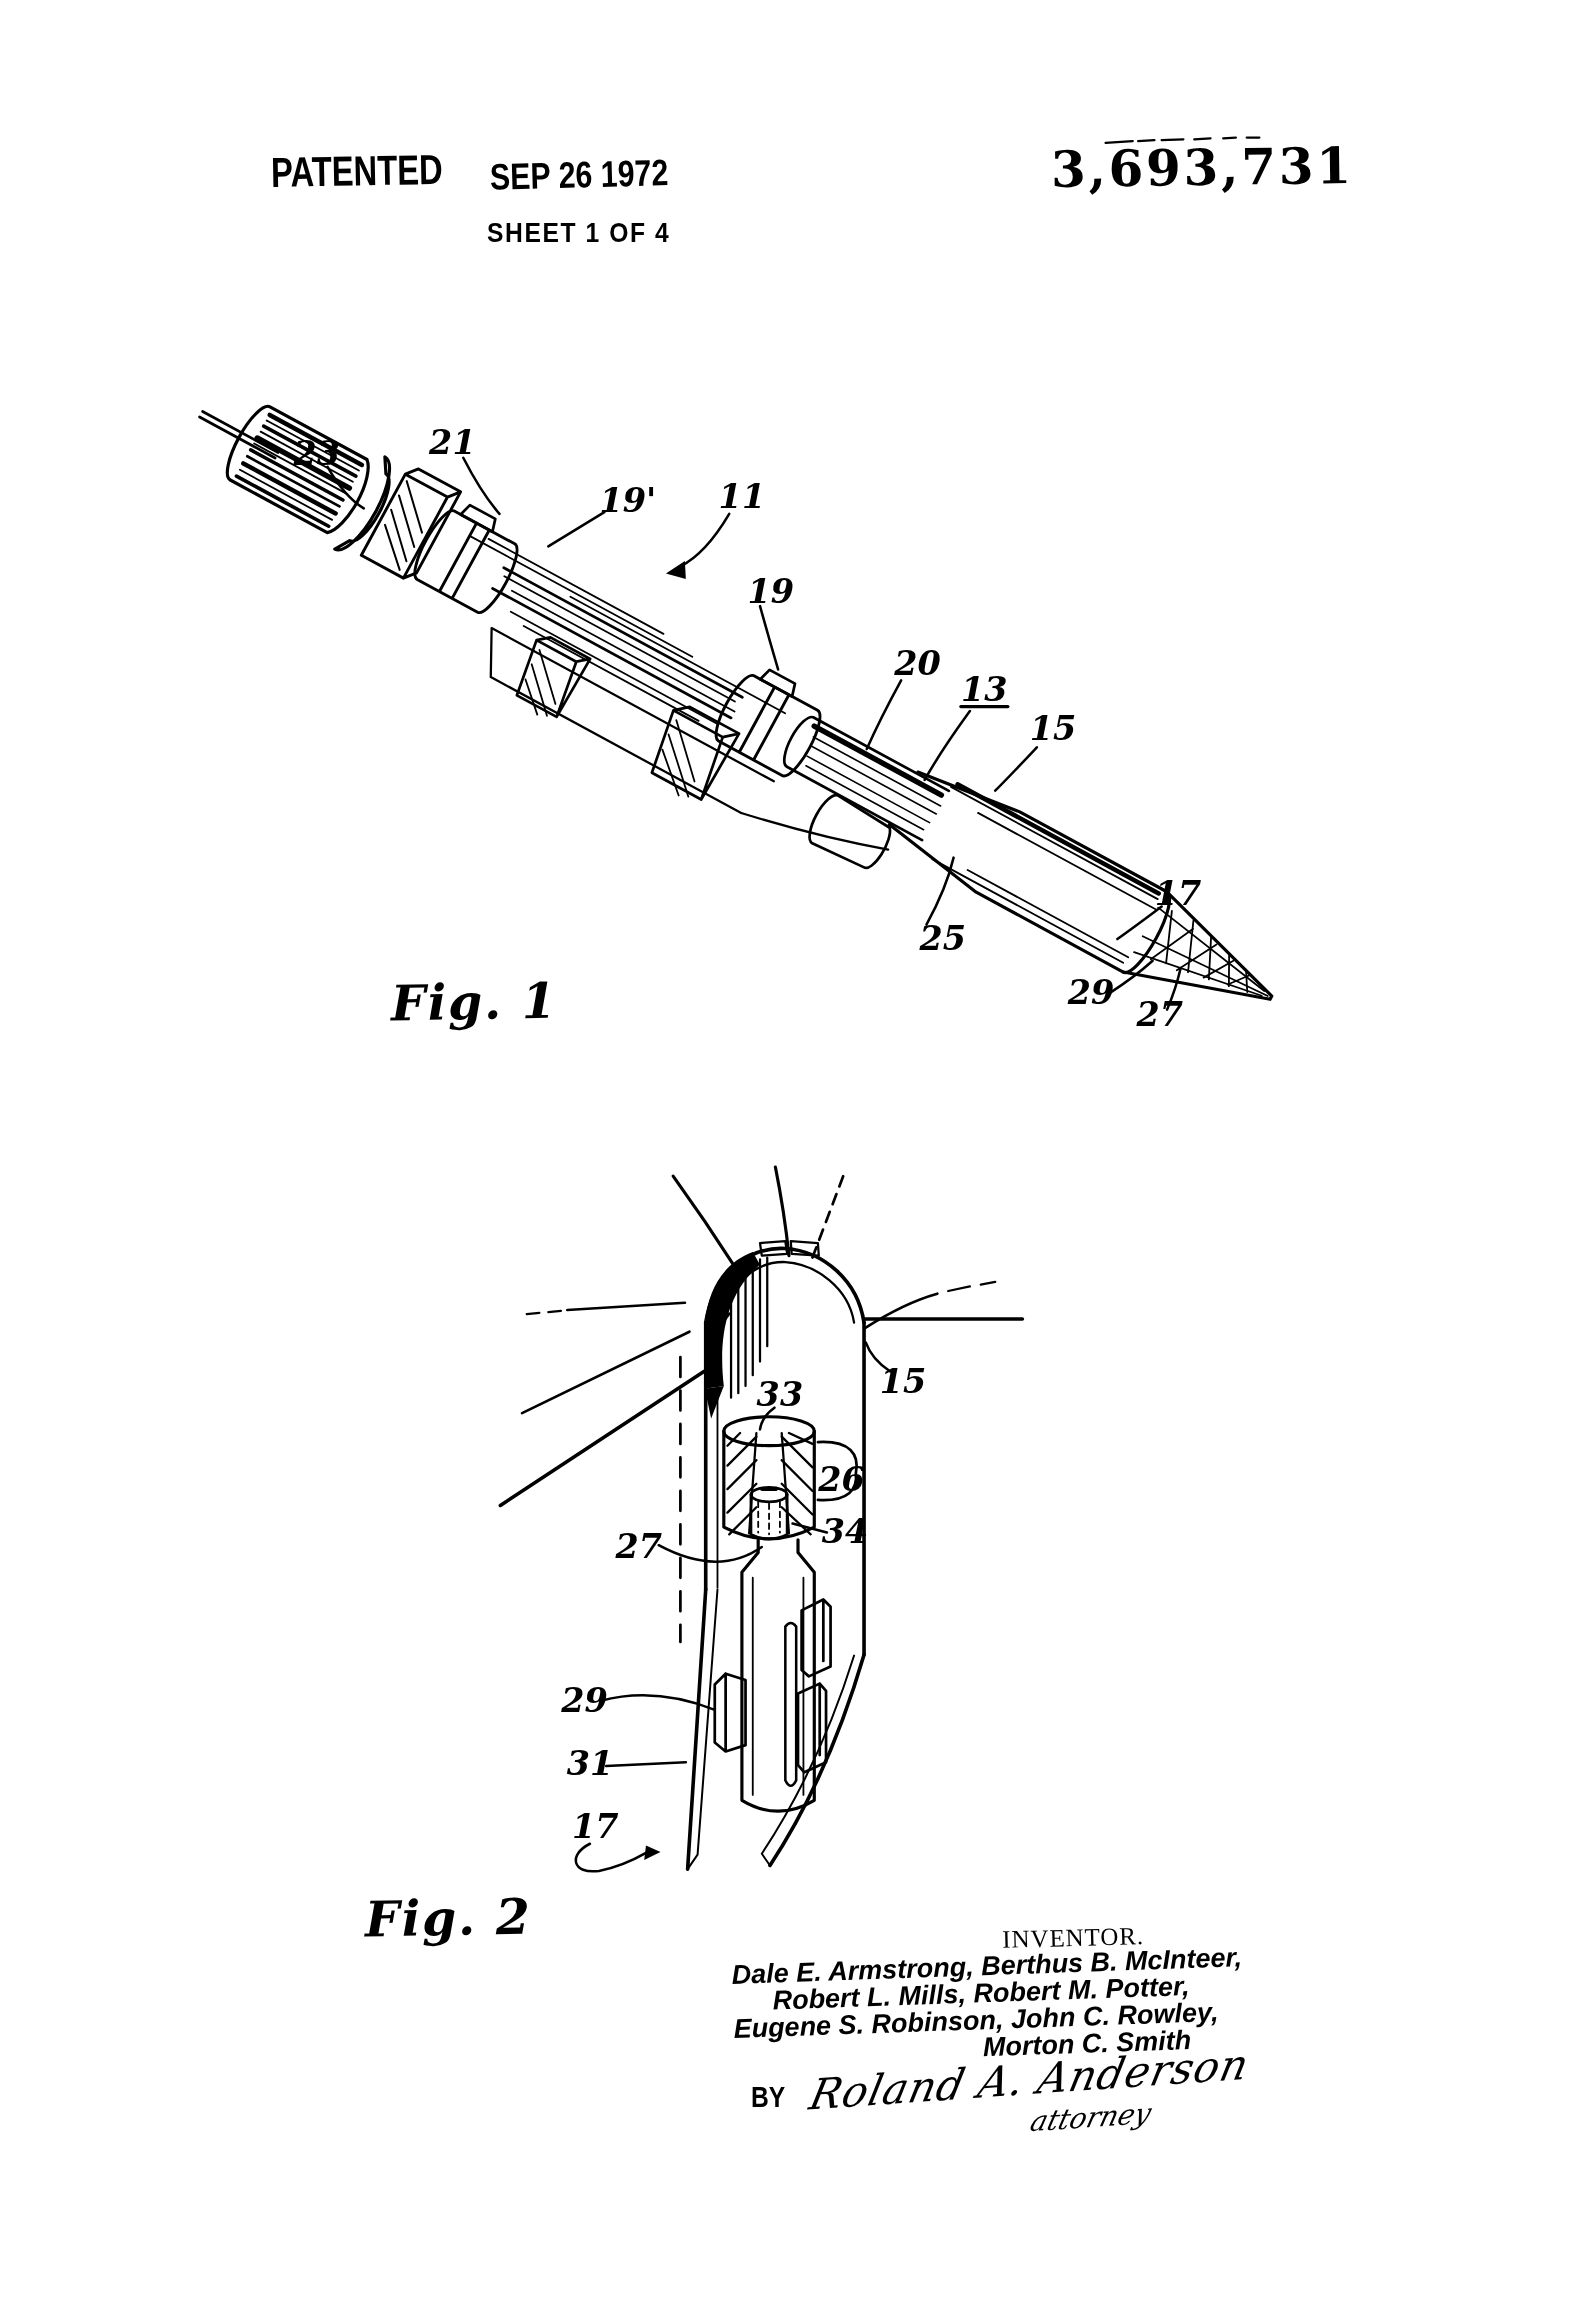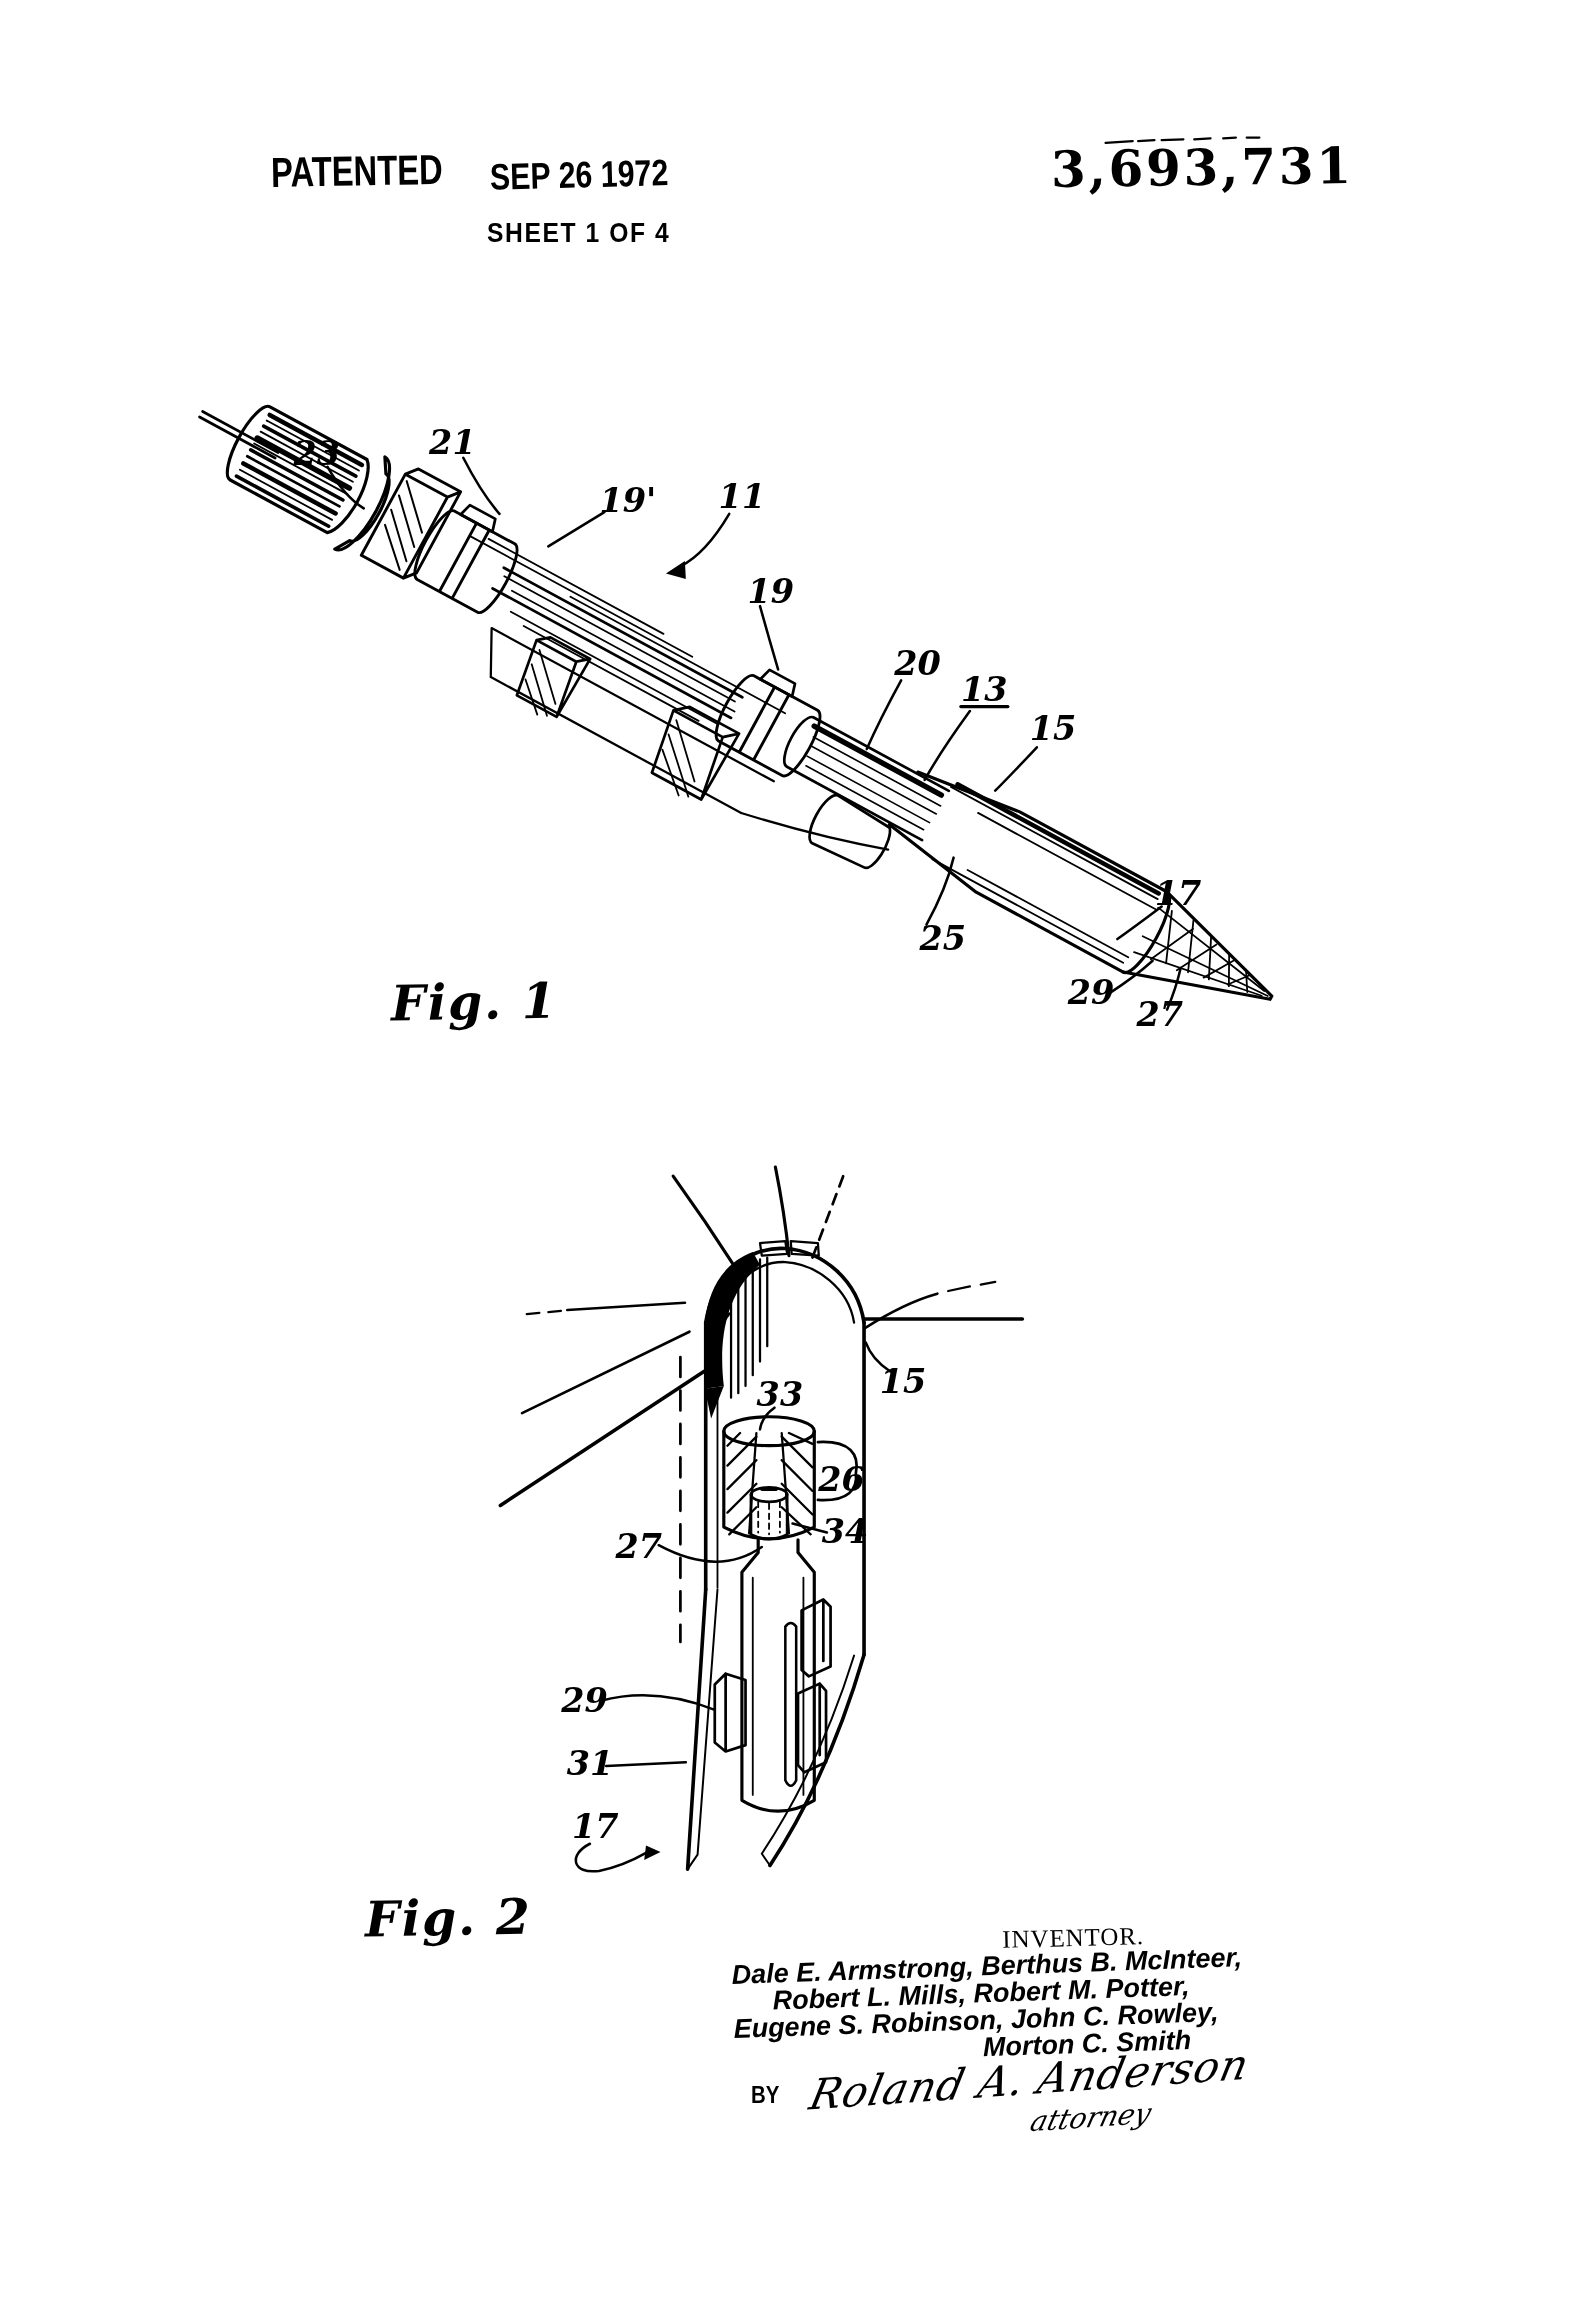--- a/index.html
+++ b/index.html
@@ -20,21 +20,21 @@
   .figcap{font-family:"DejaVu Serif",serif;font-style:italic;font-weight:bold;font-size:49px;
           letter-spacing:1.8px;}
   .figcap1{top:973px;left:391px;transform:rotate(-1deg);}
   .figcap2{top:1889px;left:365px;transform:rotate(-1deg);}
   
   .inventor-label{top:1925px;left:927px;width:217px;text-align:right;
                   font-family:"Liberation Serif",serif;font-size:25px;letter-spacing:0.9px;
                   transform:rotate(-1.5deg);}
   .inventors{top:1954px;left:733px;width:457px;text-align:right;font-weight:bold;font-style:italic;
              font-size:27px;line-height:27px;transform:rotate(-2deg);white-space:nowrap;}
-  .byline{top:2081px;left:751px;font-size:24px;font-weight:bold;}
+  .byline{top:2081px;left:751px;font-size:29px;font-weight:bold;}
   .byline .squish{display:inline-block;transform:scaleX(.85);transform-origin:left bottom;}
   .signature{top:2055px;left:810px;font-family:"DejaVu Serif",serif;font-style:italic;font-size:42px;
              transform:rotate(-4deg) skewX(-16deg);letter-spacing:0.9px;}
   .attorney{top:2101px;left:1031px;font-family:"DejaVu Serif",serif;font-style:italic;font-size:28px;
             transform:rotate(-4deg) skewX(-18deg);}
   svg.art{position:absolute;top:0;left:0;}
   svg .num{font-family:"DejaVu Serif",serif;font-style:italic;font-weight:bold;font-size:37px;
            fill:#000;text-anchor:middle;}
   svg .ln{stroke:#000;fill:none;stroke-linecap:round;stroke-linejoin:round;}
 </style>

